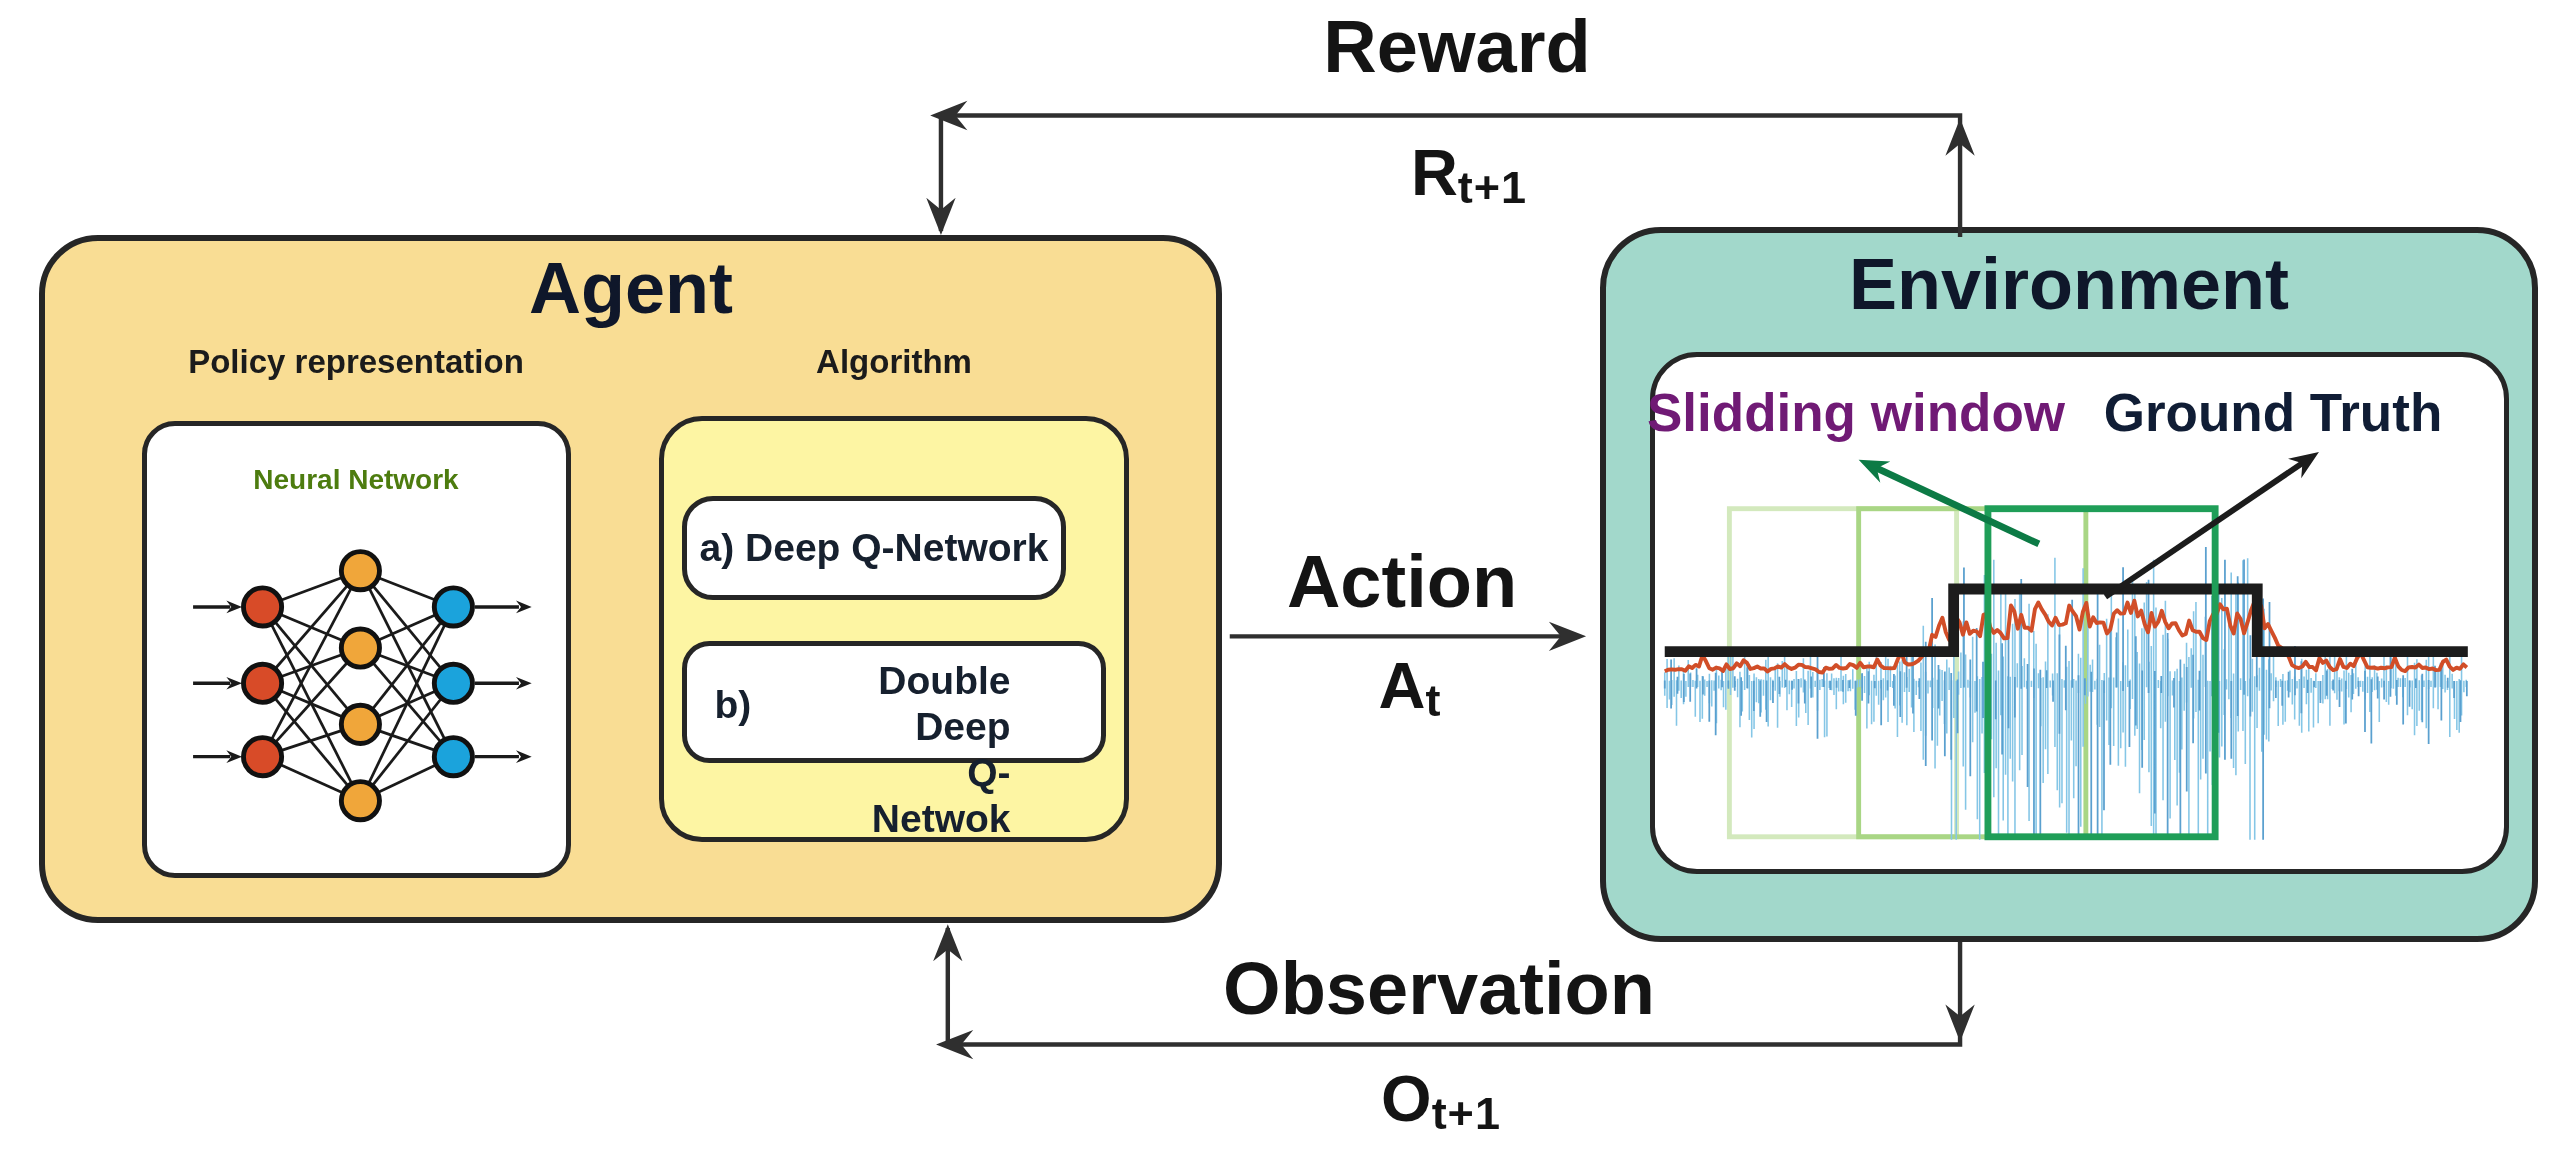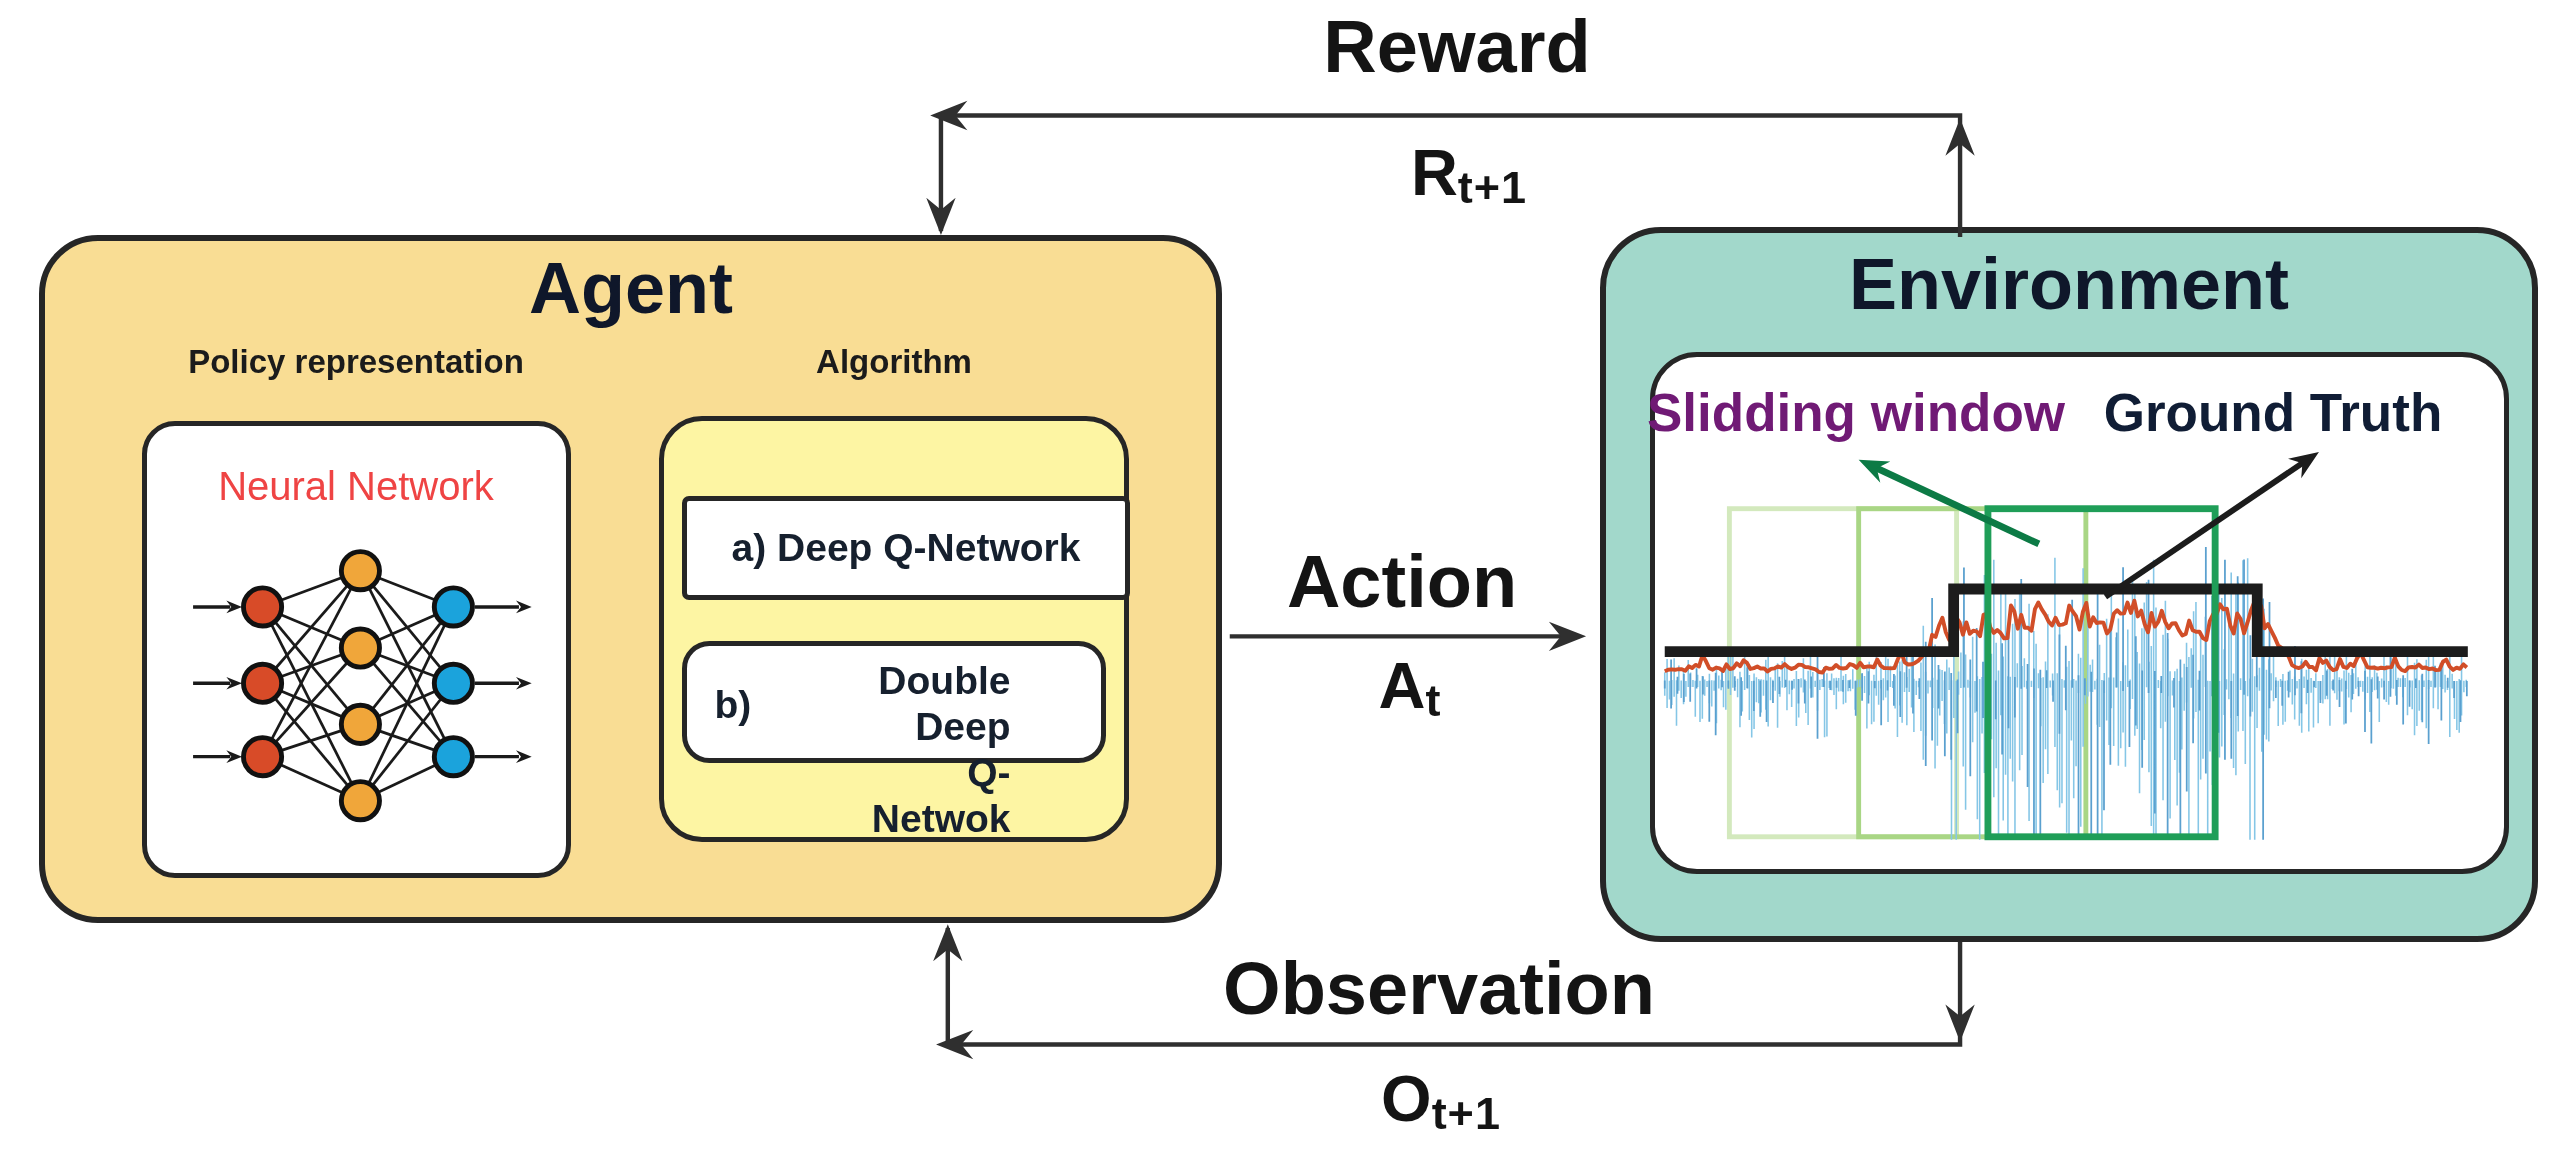--- a/index.html
+++ b/index.html
@@ -6,21 +6,21 @@
   .canvas{position:relative;width:2576px;height:1164px;background:#ffffff;
           font-family:"Liberation Sans",sans-serif;overflow:hidden;}
   .abs{position:absolute;box-sizing:border-box;}
   .cx{transform:translateX(-50%);}
   .rounded-box{border:6.9px solid #262626;}
   .big-label{font-size:74px;font-weight:700;color:#141414;white-space:nowrap;}
   .sym{font-size:65px;font-weight:700;color:#141414;white-space:nowrap;}
   .sym .sub{font-size:45px;position:relative;top:7.8px;letter-spacing:1px;}
   .box-title{font-size:72px;font-weight:700;color:#0f172a;white-space:nowrap;}
   .sub-header{font-size:33px;font-weight:700;color:#1b1b1b;white-space:nowrap;}
-  .nn-title{font-size:40px;font-weight:400;color:#ef4444;white-space:nowrap;}
+  .nn-title{font-size:28px;font-weight:700;color:#4d7c0f;white-space:nowrap;}
   .algo-text{font-size:39px;font-weight:700;color:#16202e;white-space:nowrap;}
   .algo-two-line{font-size:39px;font-weight:700;color:#16202e;text-align:center;line-height:1.18;}
   .sw-label{font-size:53px;font-weight:700;white-space:nowrap;}
   .gt-label{font-size:53px;font-weight:700;white-space:nowrap;}
   svg{position:absolute;pointer-events:none;}
 </style>
 </head>
 <body>
 
 <div class="canvas">
@@ -75,21 +75,21 @@
       <circle cx="223" cy="153" r="19.5" fill="#f0a63a" stroke="#111111" stroke-width="5"></circle>
       <circle cx="223" cy="232" r="19.5" fill="#f0a63a" stroke="#111111" stroke-width="5"></circle>
       <circle cx="223" cy="310" r="19.5" fill="#f0a63a" stroke="#111111" stroke-width="5"></circle>
       <circle cx="223" cy="388" r="19.5" fill="#f0a63a" stroke="#111111" stroke-width="5"></circle>
       <circle cx="318" cy="190" r="19.5" fill="#1ba3dc" stroke="#111111" stroke-width="5"></circle>
       <circle cx="318" cy="268" r="19.5" fill="#1ba3dc" stroke="#111111" stroke-width="5"></circle>
       <circle cx="318" cy="343" r="19.5" fill="#1ba3dc" stroke="#111111" stroke-width="5"></circle>
     </svg>
 
   <div class="abs" style="left:659px;top:416px;width:470px;height:426px;border:5.9px solid #262626;border-radius:43px;background:#fdf5a3;"></div>
-  <div class="abs" style="left:682px;top:496px;width:448px;height:104px;border:5.9px solid #262626;border-radius:7px;background:#ffffff;display:flex;align-items:center;justify-content:center;">
+  <div class="abs" style="left:682px;top:496px;width:384px;height:104px;border:5.9px solid #262626;border-radius:31px;background:#ffffff;display:flex;align-items:center;justify-content:center;">
     <span class="algo-text"><span>a)</span>&nbsp;<span>Deep Q-Network</span></span>
   </div>
   <div class="abs" style="left:682px;top:641px;width:424px;height:122px;border:5.9px solid #262626;border-radius:27.4px;background:#ffffff;">
     <span class="abs algo-text" style="left:27.4px;top:37px;">b)</span>
     <div class="abs cx algo-two-line" style="left:233px;top:11.7px;text-align:right;">
       <div>Double Deep</div>
       <div>Q-Netwok</div>
     </div>
   </div>
 

